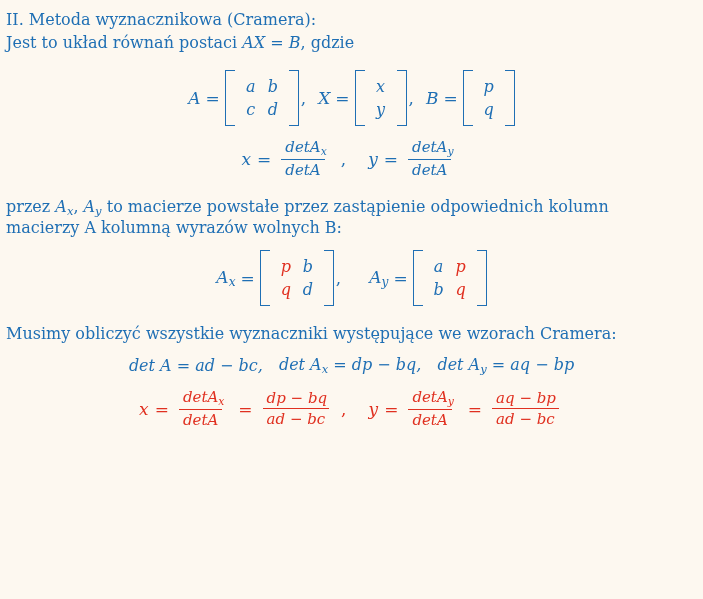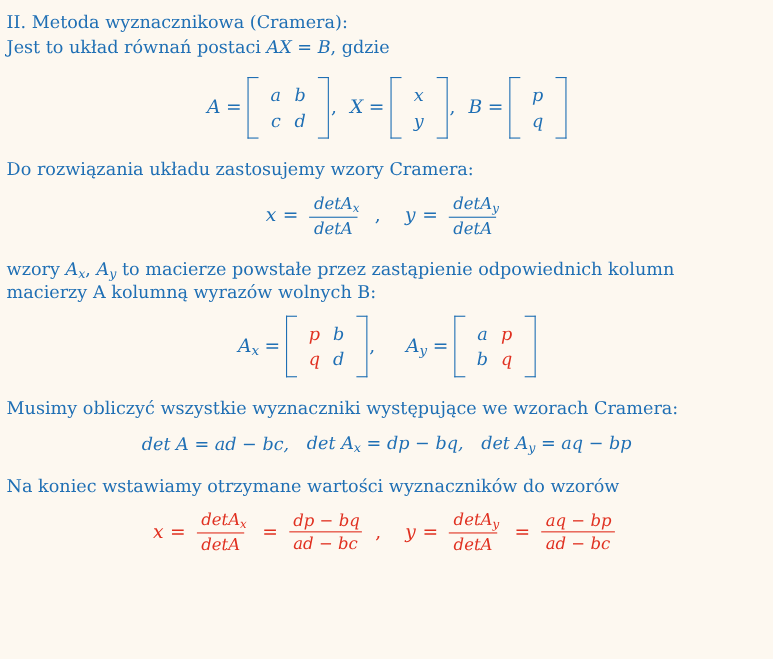--- a/index.html
+++ b/index.html
@@ -200,41 +200,40 @@
           <span class="mrow">
             <span class="cell blue">q</span>
           </span>
         </span>
         <span class="brk right"></span>
       </span>
     </div>
 
   </div>
 
-  <div class="line t16 gap-l">Do rozwiązania układu zastosujemy wzory Cramera:</div>
 
   <div class="row-center gap-m">
     <span class="var">x</span>
     <span class="inline-eq">=</span>
     <span class="frac blue">
       <span class="num"><span>detA</span><span class="sub">x</span></span>
       <span class="den">detA</span>
     </span>
     <span class="inline-eq">,</span>
     <span class="spacer-mid"></span>
     <span class="var">y</span>
     <span class="inline-eq">=</span>
     <span class="frac blue">
       <span class="num"><span>detA</span><span class="sub">y</span></span>
       <span class="den">detA</span>
     </span>
   </div>
 
   <div class="line t16 gap-l">
-    <span>wzory </span><span class="math">A</span><span class="sub">x</span><span>, </span><span class="math">A</span><span class="sub">y</span><span> to macierze powstałe przez zastąpienie odpowiednich kolumn</span>
+    <span>przez </span><span class="math">A</span><span class="sub">x</span><span>, </span><span class="math">A</span><span class="sub">y</span><span> to macierze powstałe przez zastąpienie odpowiednich kolumn</span>
   </div>
   <div class="line t16 tight">macierzy A kolumną wyrazów wolnych B:</div>
 
   <div class="row-center gap-m">
 
     <div class="mat-group">
       <span class="lbl"><span>A</span><span class="sub">x</span></span>
       <span class="eq">=</span>
       <span class="matrix">
         <span class="brk left"></span>
@@ -279,21 +278,20 @@
   <div class="line t16 gap-l">Musimy obliczyć wszystkie wyznaczniki występujące we wzorach Cramera:</div>
 
   <div class="row-center gap-m">
     <span class="math up" style="font-size:16px"><span class="math">det A = ad − bc,</span></span>
     <span class="spacer-mid"></span>
     <span style="font-size:16px"><span class="math">det A</span><span class="sub">x</span> <span class="math">= dp − bq,</span></span>
     <span class="spacer-mid"></span>
     <span style="font-size:16px"><span class="math">det A</span><span class="sub">y</span> <span class="math">= aq − bp</span></span>
   </div>
 
-  <div class="line t16 gap-l">Na koniec wstawiamy otrzymane wartości wyznaczników do wzorów</div>
 
   <div class="row-center gap-m">
     <span class="var red">x</span>
     <span class="inline-eq red">=</span>
     <span class="frac red">
       <span class="num"><span>detA</span><span class="sub">x</span></span>
       <span class="den">detA</span>
     </span>
     <span class="inline-eq red">=</span>
     <span class="frac red">

